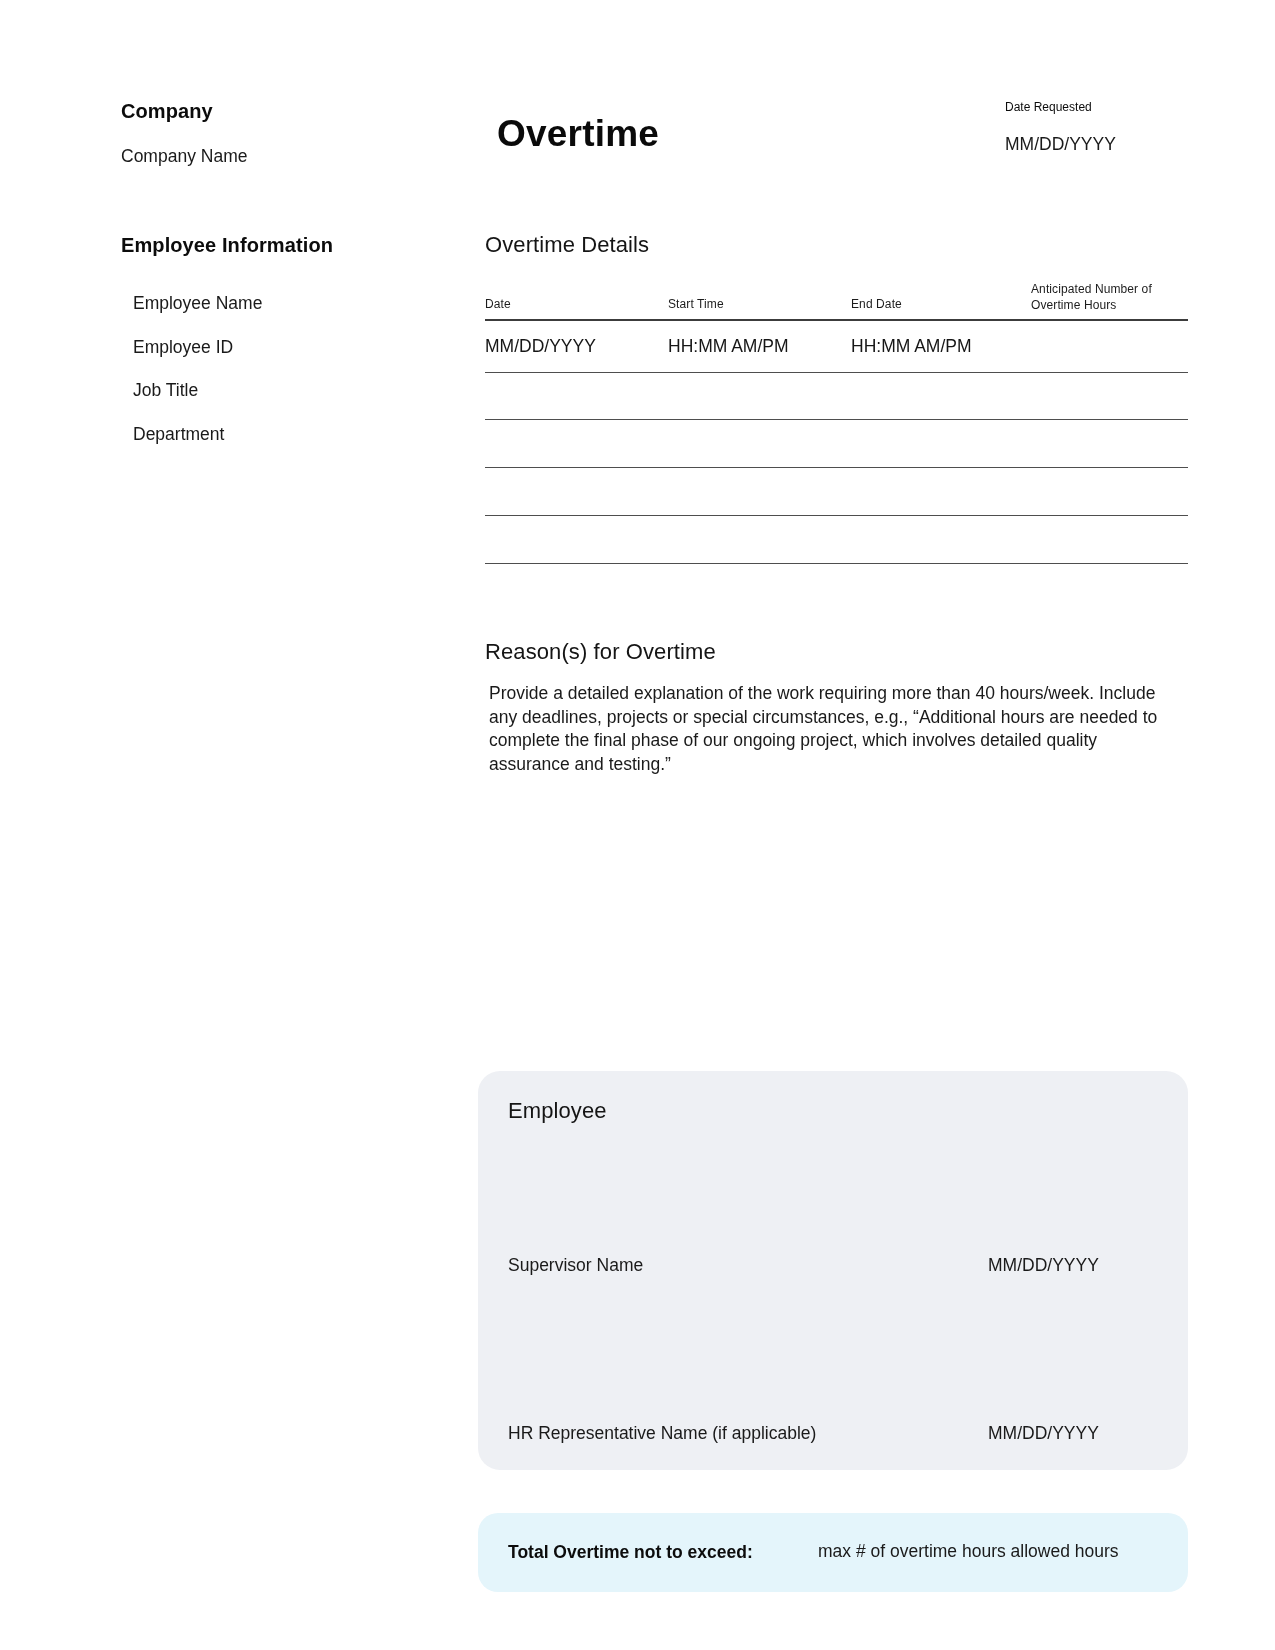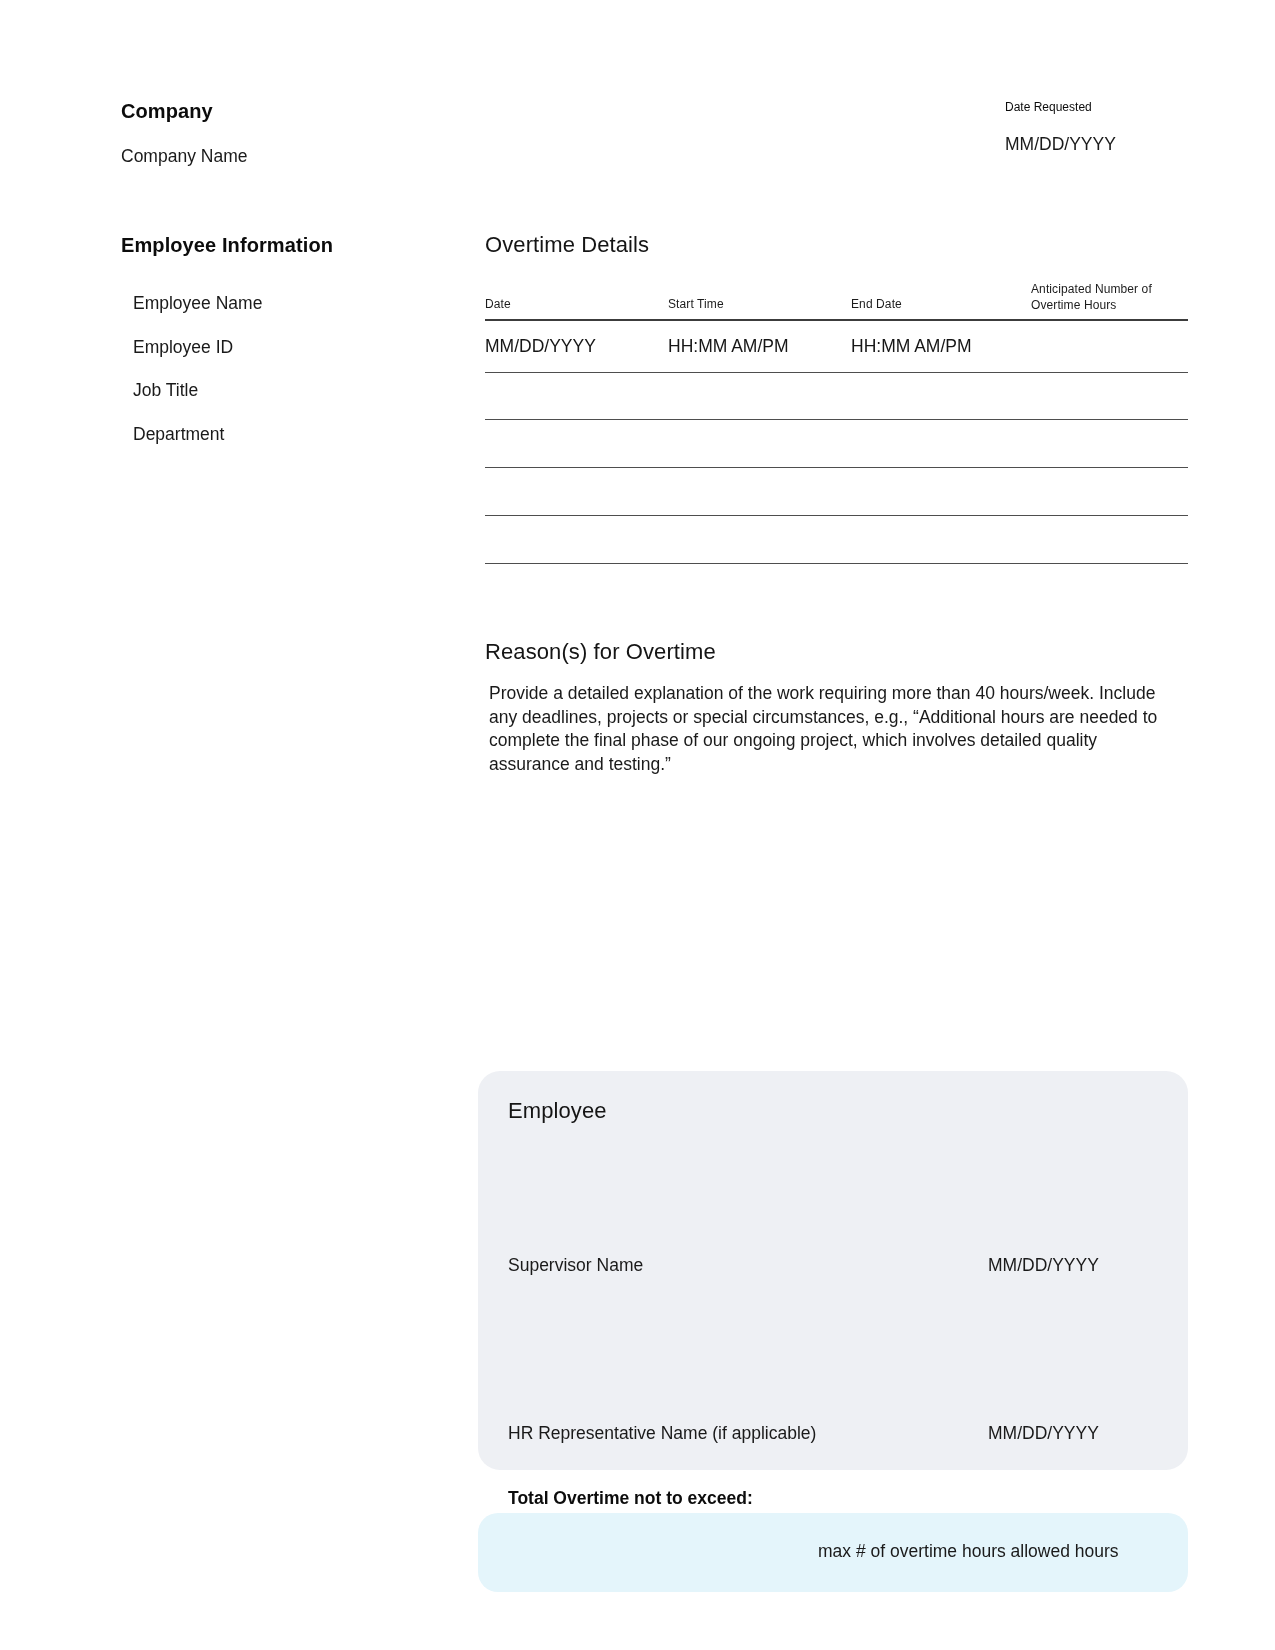--- a/index.html
+++ b/index.html
@@ -74,20 +74,21 @@
 
   <div class="abs h-small" style="left:73px; top:186px;">Employee Information</div>
   <div class="abs emp-fields" style="left:73px; top:228px;">
     <div>Employee Name</div>
     <div>Employee ID</div>
     <div>Job Title</div>
     <div>Department</div>
   </div>
 
   <div class="abs form-title" style="left:437px; top:48px;">
+    <div>Overtime</div>
   </div>
 
   <div class="abs date-req-label" style="left:957px; top:52px;">Date Requested</div>
   <div class="abs body-text" style="left:957px; top:86px;">MM/DD/YYYY</div>
 
   <div class="abs h-section" style="left:437px; top:184px;">Overtime Details</div>
 
   <div class="abs col-head" style="left:437px; top:249px;">Date</div>
   <div class="abs col-head" style="left:620px; top:249px;">Start Time</div>
   <div class="abs col-head" style="left:803px; top:249px;">End Date</div>
@@ -112,16 +113,16 @@
   <div class="abs approval-box" style="left:430px; top:1023px;"></div>
   <div class="abs h-section" style="left:460px; top:1050px;">Employee</div>
 
   <div class="abs body-text" style="left:460px; top:1207px;">Supervisor Name</div>
   <div class="abs body-text" style="left:940px; top:1207px;">MM/DD/YYYY</div>
 
   <div class="abs body-text" style="left:460px; top:1375px;">HR Representative Name (if applicable)</div>
   <div class="abs body-text" style="left:940px; top:1375px;">MM/DD/YYYY</div>
 
   <div class="abs total-box" style="left:430px; top:1465px;"></div>
-  <div class="abs bold-label" style="left:460px; top:1440px;text-align:right;">Total Overtime not to exceed:</div>
+  <div class="abs bold-label" style="left:460px; top:1494px;text-align:right;">Total Overtime not to exceed:</div>
   <div class="abs body-text" style="left:770px; top:1493px;">max # of overtime hours allowed hours</div>
 
 </div>
 
 </body></html>

